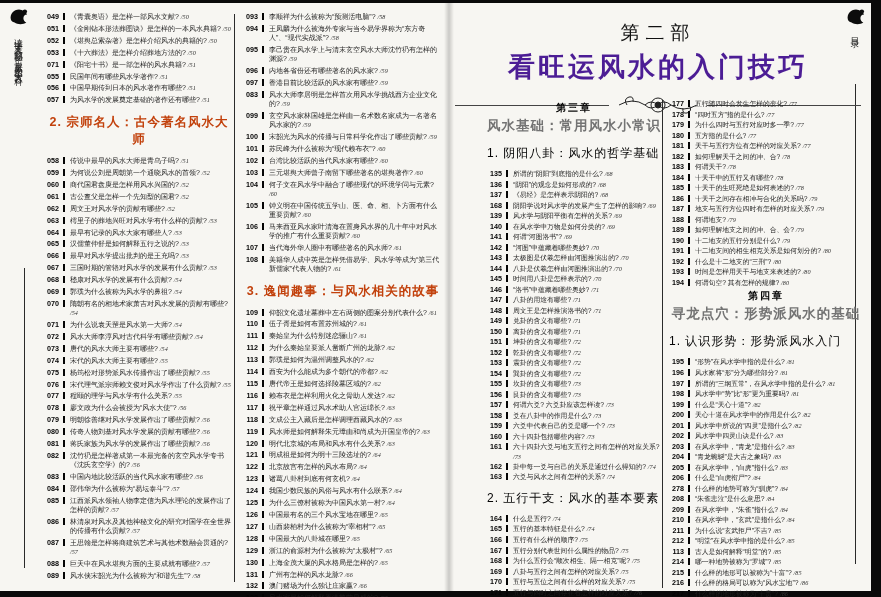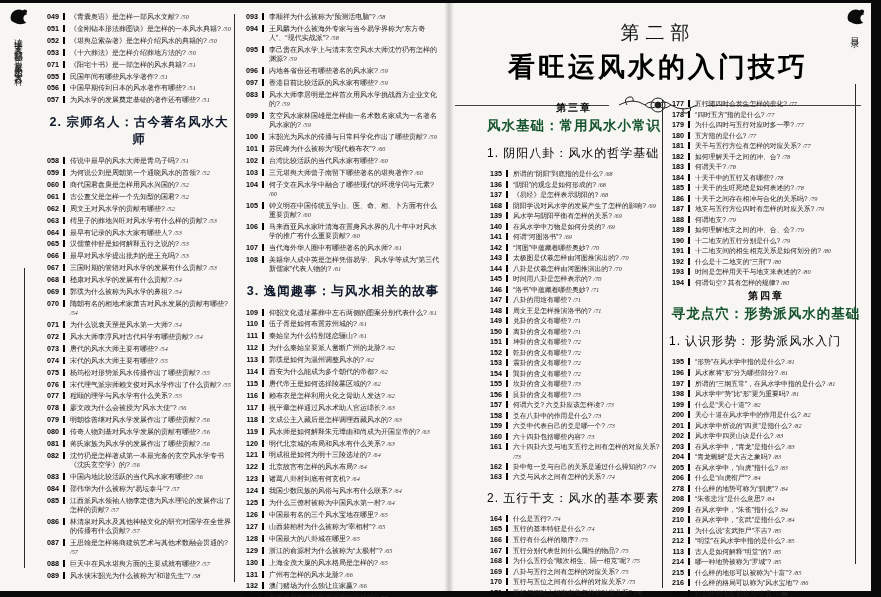--- a/index.html
+++ b/index.html
@@ -29,28 +29,28 @@
   .div-l{left:234px;top:14px;height:568px;}
   .div-r{left:662px;top:100px;height:488px;}
   
   .entry{display:flex;align-items:flex-start;margin-bottom:2.2px;font-size:7px;line-height:1.35;}
   .rp .entry{margin-bottom:0.8px;font-size:6.8px;}
   .num{font-weight:bold;width:15px;flex:0 0 15px;text-align:right;color:#050505;font-size:7.2px;}
   .bar{flex:0 0 2px;width:2px;height:7px;background:#050505;margin:1px 5px 0 4px;}
   .txt{flex:1;color:#1f1f1f;}
   .pg{font-family:"Liberation Serif",serif;font-style:italic;font-size:6.2px;color:#333;white-space:nowrap;}
   
-  .sec{font-weight:bold;font-size:12.5px;text-align:center;margin:9px 0 8px 0;color:#0f172a;letter-spacing:1px;}
+  .sec{font-weight:bold;font-size:12.5px;text-align:center;margin:9px 0 8px 0;color:#c2410c;letter-spacing:1px;}
   .chap{font-weight:bold;font-size:10px;text-align:center;margin:2px 0 2px 0;color:#050505;letter-spacing:2px;}
-  .chapsub{font-weight:bold;font-size:13.5px;text-align:center;margin:0 0 10px 0;color:#14532d;letter-spacing:1px;}
+  .chapsub{font-weight:bold;font-size:13.5px;text-align:center;margin:0 0 10px 0;color:#737373;letter-spacing:1px;}
   .sub{font-weight:normal;font-size:12px;text-align:left;margin:8px 0 7px 0;color:#050505;letter-spacing:1px;}
   
   .part{position:absolute;left:455px;top:20px;width:406px;text-align:center;}
   .kicker{font-family:"Liberation Serif",serif;font-size:19px;letter-spacing:6px;color:#111;}
-  .ptitle{font-weight:bold;font-size:27px;letter-spacing:3px;color:#000000;margin-top:3px;}
+  .ptitle{font-weight:bold;font-size:27px;letter-spacing:3px;color:#4c1d95;margin-top:3px;}
   .orn-row{display:flex;align-items:center;margin-top:8px;}
   .orn-line{flex:1;height:1px;background:#444;}
   .orn{flex:0 0 86px;margin:0 6px;}
 </style>
 </head>
 <body>
 
 <div>
 
   <div class="bar-top"></div>

